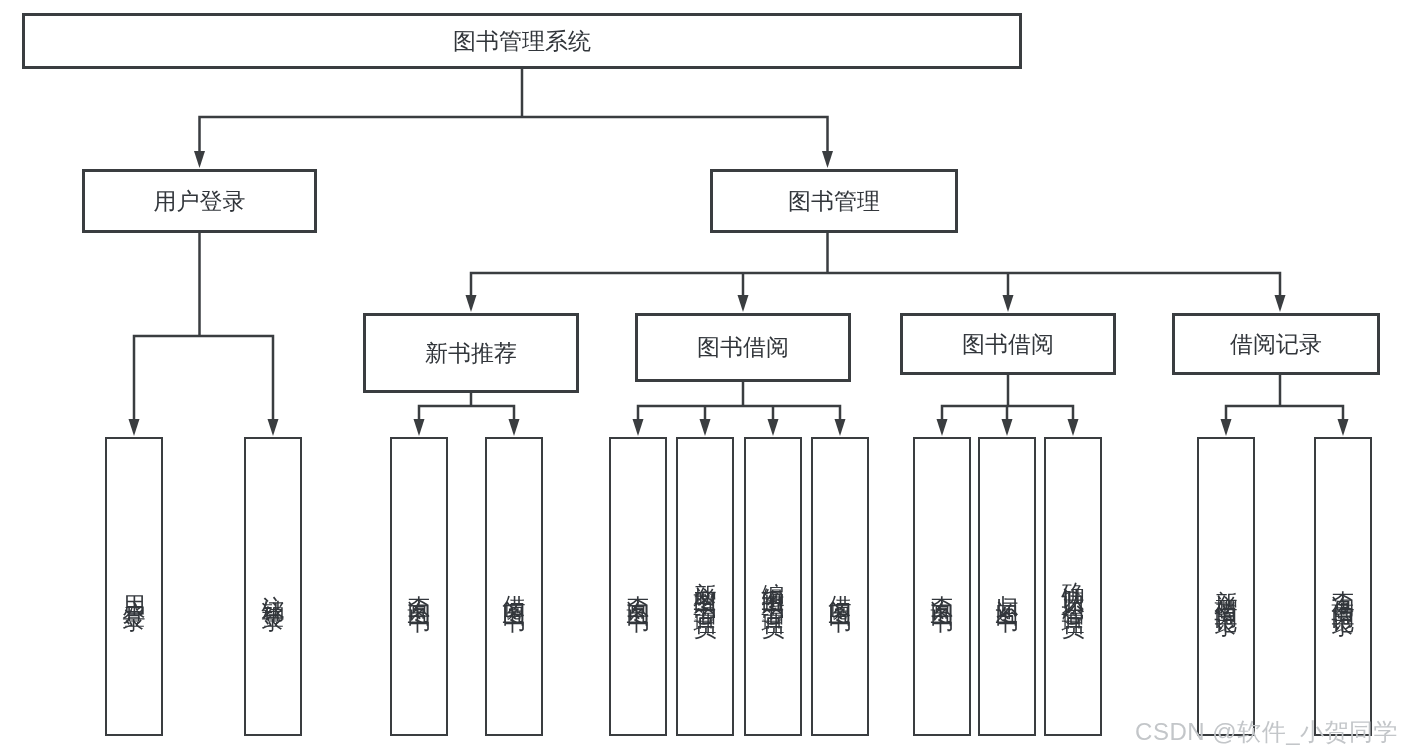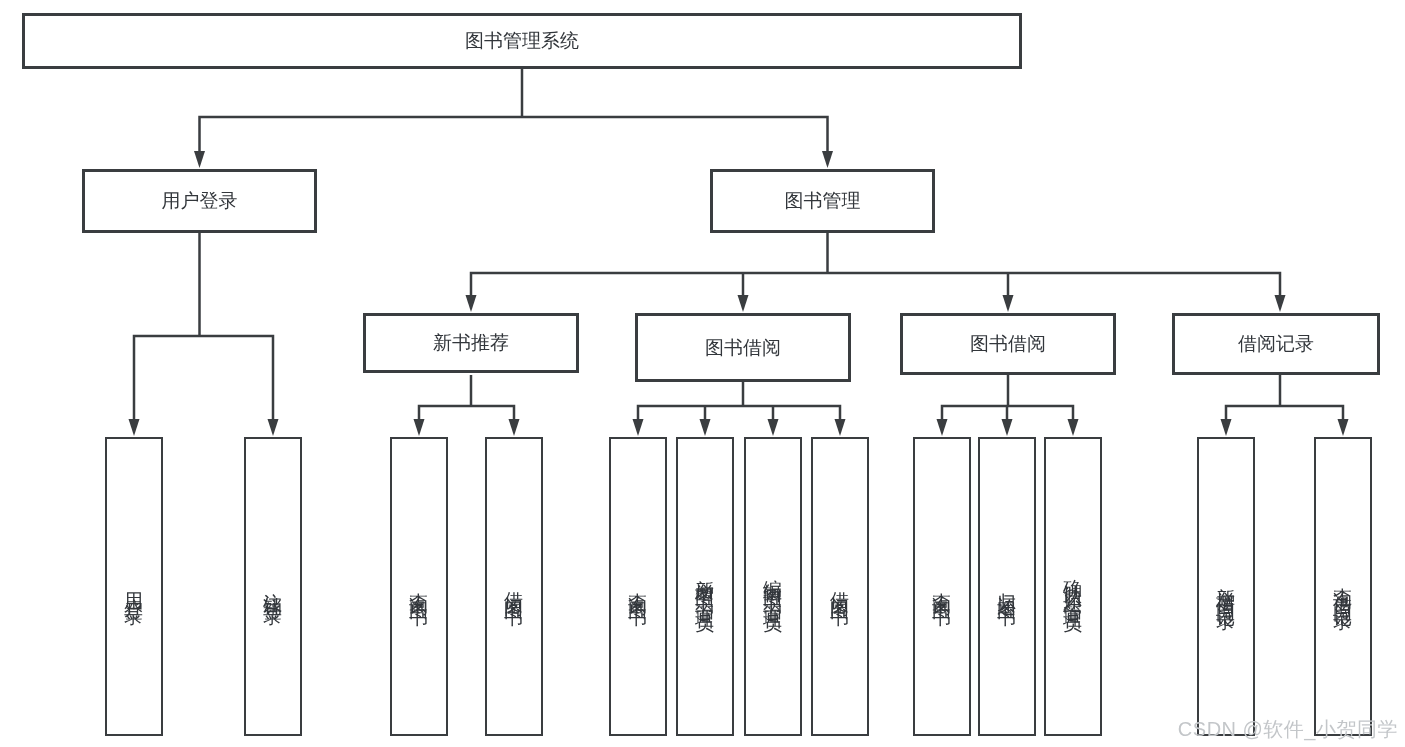--- a/index.html
+++ b/index.html
@@ -8,30 +8,30 @@
     --watermark:#c3c6c9;
     --background:#ffffff;
   }
   html,body{margin:0;padding:0;background:var(--background);}
   body{font-family:"Liberation Sans","DejaVu Sans",sans-serif;color:var(--text);}
   .canvas{position:relative;width:1405px;height:747px;background:var(--background);overflow:hidden;}
   .connector-layer{position:absolute;left:0;top:0;width:1405px;height:747px;color:var(--line);z-index:0;}
   .node{
     position:absolute;box-sizing:border-box;border:3px solid var(--line);
     background:#fff;display:flex;align-items:center;justify-content:center;
-    font-size:19px;color:var(--text);z-index:1;
+    font-size:23px;color:var(--text);z-index:1;
   }
   .leaf{border-width:2.5px;}
   .leaf .vtext{
     writing-mode:vertical-rl;text-orientation:mixed;
     letter-spacing:5px;line-height:1;white-space:nowrap;
   }
   .watermark{
     position:absolute;right:7px;top:716px;z-index:2;
-    font-size:20px;color:var(--watermark);letter-spacing:0.5px;white-space:nowrap;
+    font-size:24px;color:var(--watermark);letter-spacing:0.5px;white-space:nowrap;
   }
 </style>
 </head>
 <body>
 
 <div class="canvas">
 
   <svg class="connector-layer" viewBox="0 0 1405 747" xmlns="http://www.w3.org/2000/svg">
     <g stroke="currentColor" stroke-width="2.5" fill="none">
       <g>
@@ -91,25 +91,25 @@
     </g>
   </svg>
 
   <div class="node" style="left:22px;top:13px;width:1000px;height:56px;">
     <span>图书管理系统</span>
   </div>
 
   <div class="node" style="left:82px;top:169px;width:235px;height:64px;">
     <span>用户登录</span>
   </div>
-  <div class="node" style="left:710px;top:169px;width:225px;height:64px;">
+  <div class="node" style="left:710px;top:169px;width:248px;height:64px;">
     <span>图书管理</span>
   </div>
 
-  <div class="node" style="left:363px;top:313px;width:216px;height:60px;">
+  <div class="node" style="left:363px;top:313px;width:216px;height:80px;">
     <span>新书推荐</span>
   </div>
   <div class="node" style="left:635px;top:313px;width:216px;height:69px;">
     <span>图书借阅</span>
   </div>
   <div class="node" style="left:900px;top:313px;width:216px;height:62px;">
     <span>图书借阅</span>
   </div>
   <div class="node" style="left:1172px;top:313px;width:208px;height:62px;">
     <span>借阅记录</span>

